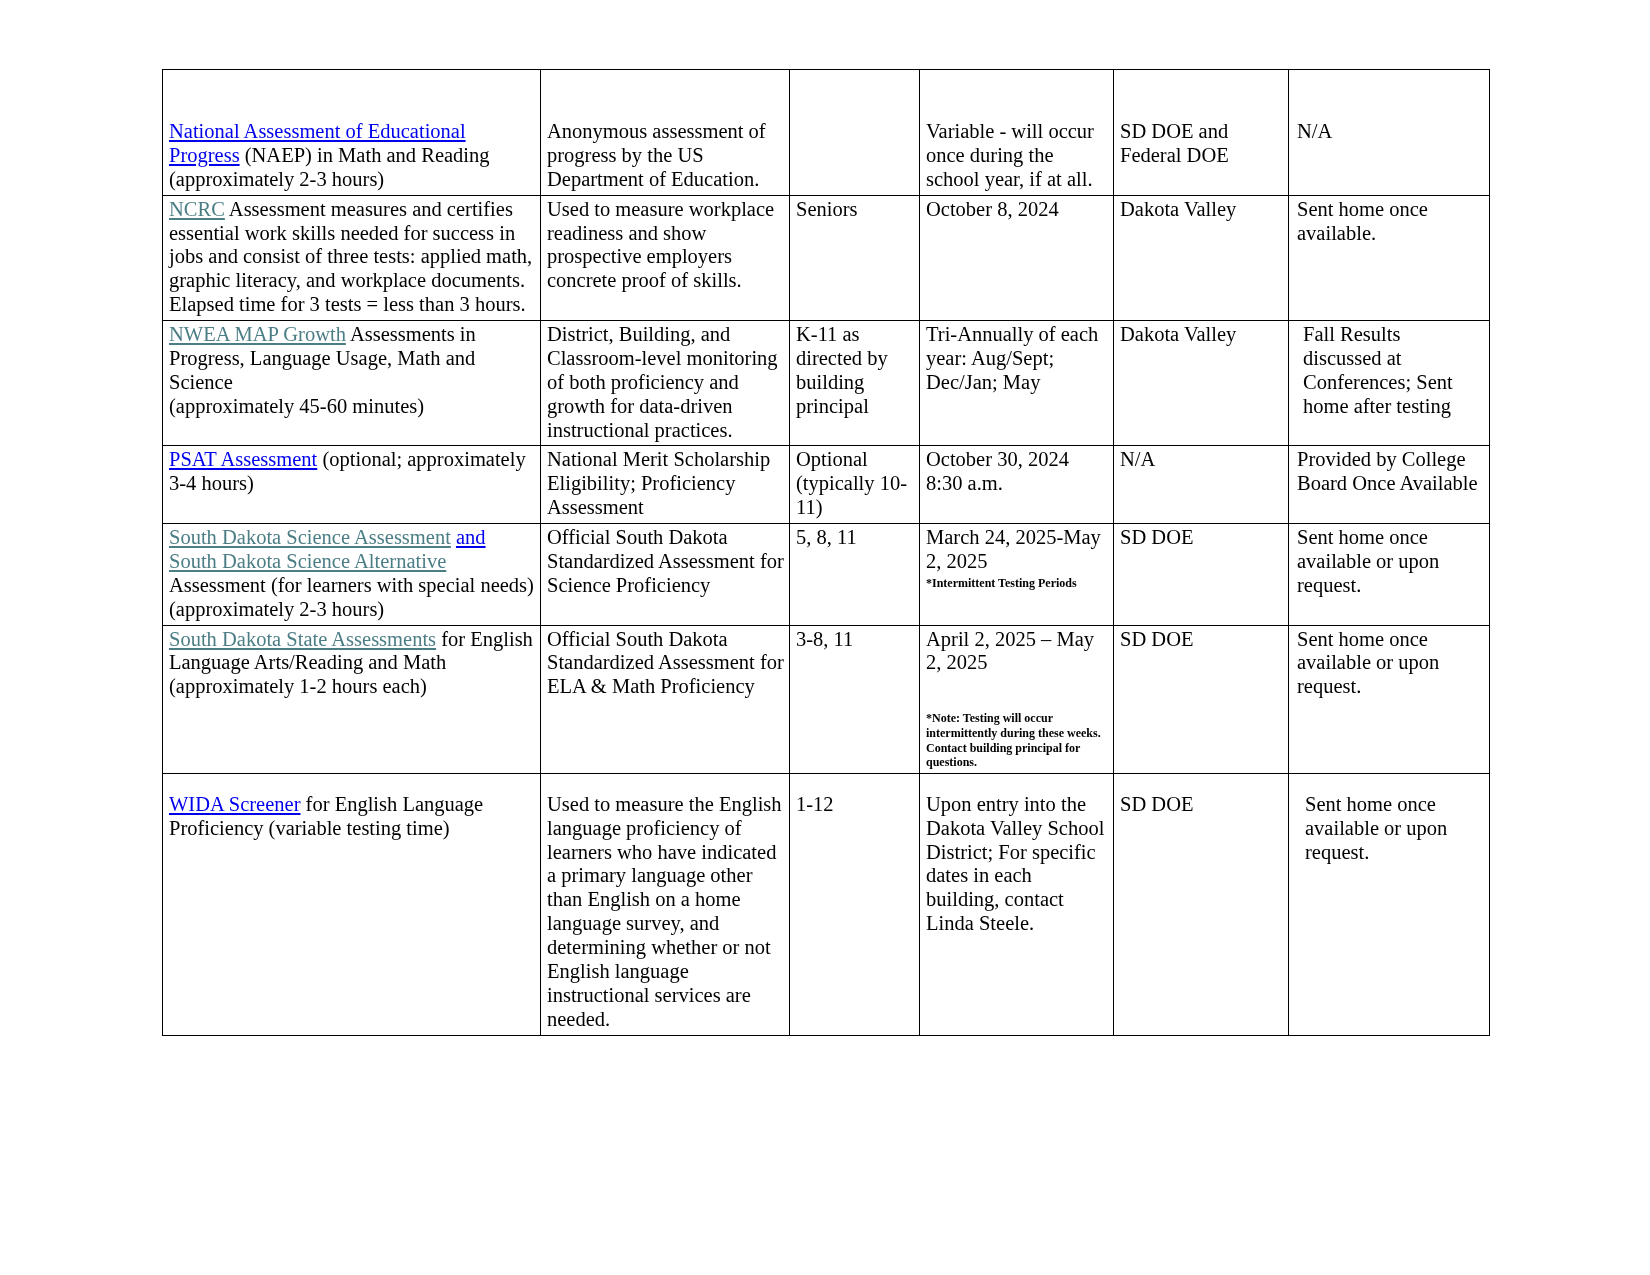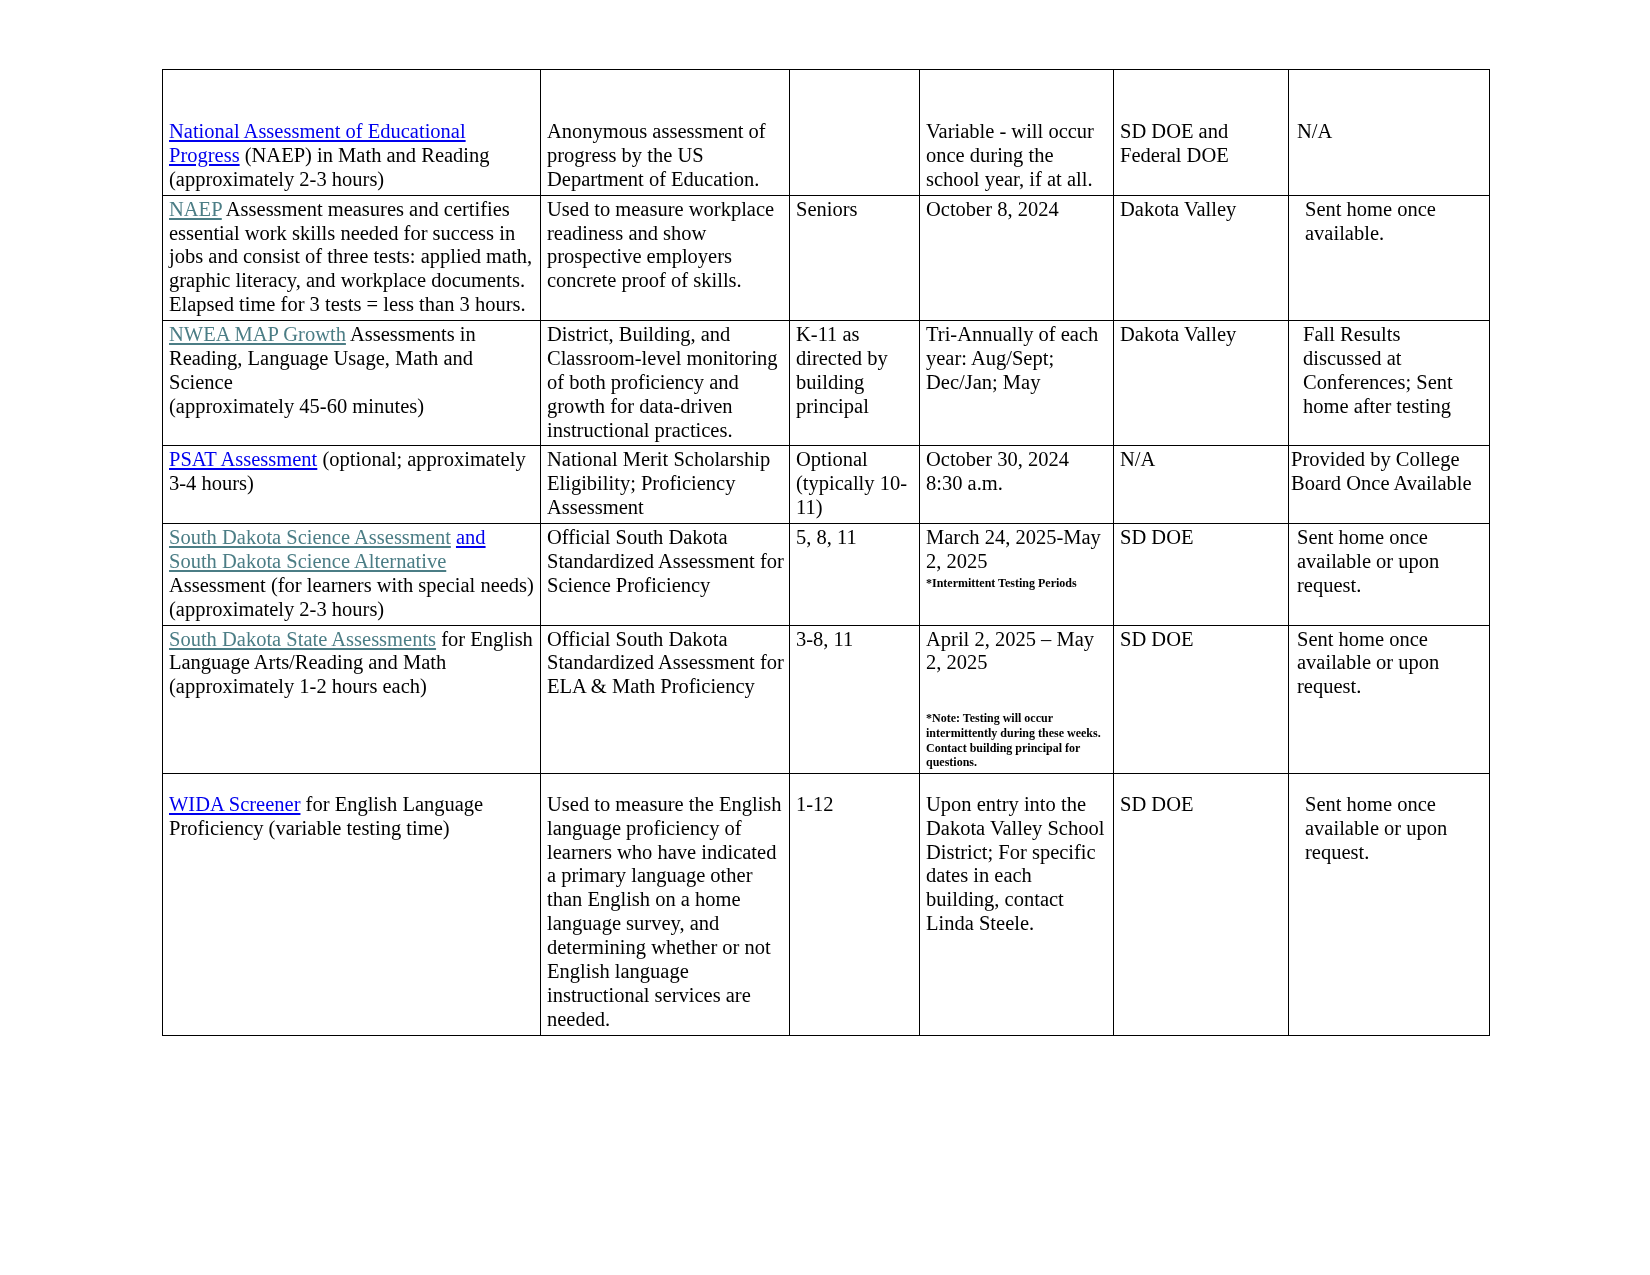--- a/index.html
+++ b/index.html
@@ -66,24 +66,24 @@
     margin-top: 2px;
   }
   .note-bold.tight { line-height: 1.22; margin-top: 36px; }
 
   
   tr.row-naep td { padding-top: 50px; }
 
   tr.row-wida td { padding-top: 19px; }
   tr.row-wida td.col-last { padding-left: 16px; }
   tr.row-nwea td.col-last { padding-left: 14px; }
-  tr.row-psat td.col-last { padding-left: 2px; }
+  tr.row-psat td.col-last { padding-left: 8px; }
   tr.row-sdsci td.col-last { padding-left: 8px; }
   tr.row-sdstate td.col-last { padding-left: 8px; }
-  tr.row-ncrc td.col-last { padding-left: 16px; }
+  tr.row-ncrc td.col-last { padding-left: 8px; }
   tr.row-naep td.col-last { padding-left: 8px; }
 </style>
 </head>
 <body>
 
 <div class="page">
   <div class="table-wrap">
     <table class="assessment-table">
       <colgroup>
         <col class="c0">
@@ -101,32 +101,32 @@
           </td>
           <td>Anonymous assessment of progress by the US Department of Education.</td>
           <td></td>
           <td>Variable - will occur once during the school year, if at all.</td>
           <td>SD DOE and Federal DOE</td>
           <td class="col-last">N/A</td>
         </tr>
 
         <tr class="row-ncrc">
           <td>
-            <span class="doc-link link-teal">NAEP</span><span> Assessment measures and certifies essential work skills needed for success in jobs and consist of three tests: applied math, graphic literacy, and workplace documents. Elapsed time for 3 tests = less than 3 hours.</span>
+            <span class="doc-link link-teal">NCRC</span><span> Assessment measures and certifies essential work skills needed for success in jobs and consist of three tests: applied math, graphic literacy, and workplace documents. Elapsed time for 3 tests = less than 3 hours.</span>
           </td>
           <td>Used to measure workplace readiness and show prospective employers concrete proof of skills.</td>
           <td>Seniors</td>
           <td>October 8, 2024</td>
           <td>Dakota Valley</td>
           <td class="col-last">Sent home once available.</td>
         </tr>
 
         <tr class="row-nwea">
           <td>
-            <span class="doc-link link-teal">NWEA MAP Growth</span><span> Assessments in Reading, Language Usage, Math and Science</span><br>
+            <span class="doc-link link-teal">NWEA MAP Growth</span><span> Assessments in Progress, Language Usage, Math and Science</span><br>
             <span>(approximately 45-60 minutes)</span>
           </td>
           <td>District, Building, and Classroom-level monitoring of both proficiency and growth for data-driven instructional practices.</td>
           <td>K-11 as directed by building principal</td>
           <td>Tri-Annually of each year: Aug/Sept; Dec/Jan; May</td>
           <td>Dakota Valley</td>
           <td class="col-last">Fall Results discussed at Conferences; Sent home after testing</td>
         </tr>
 
         <tr class="row-psat">

